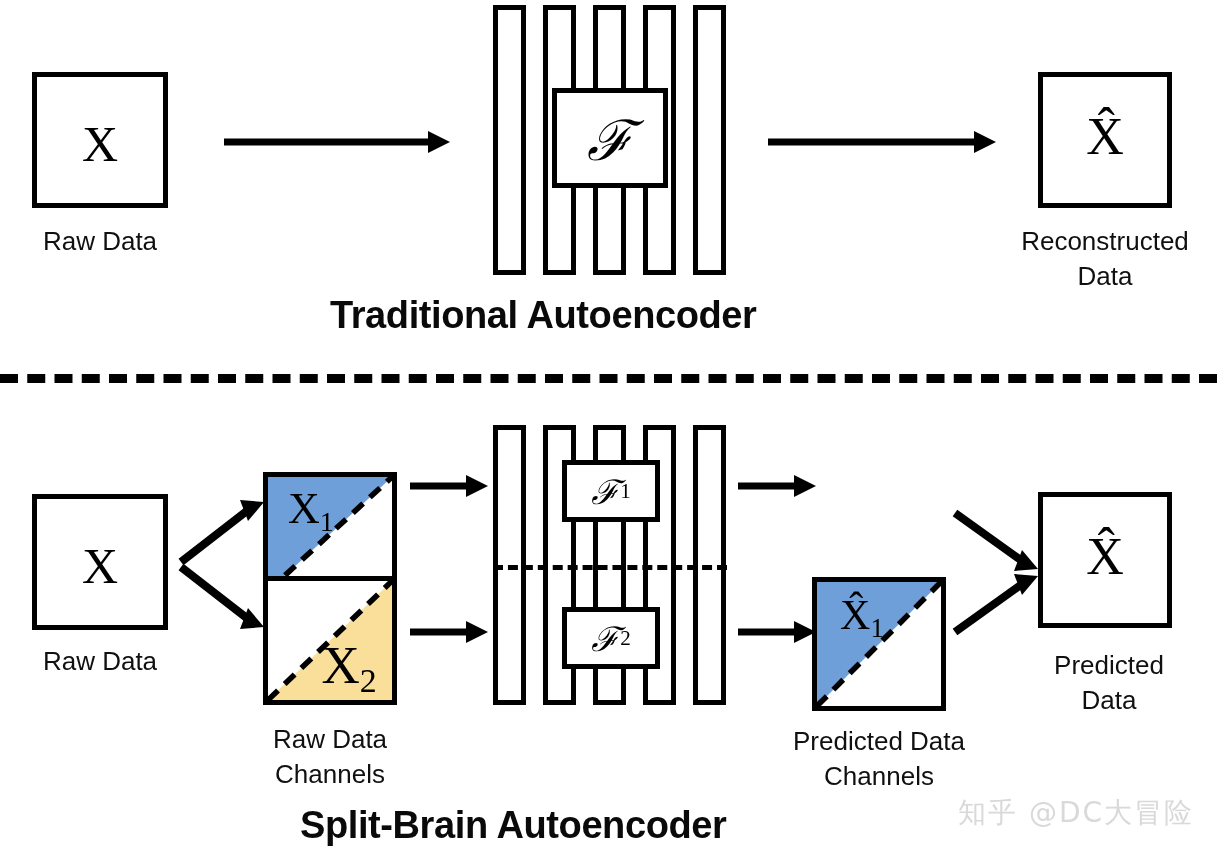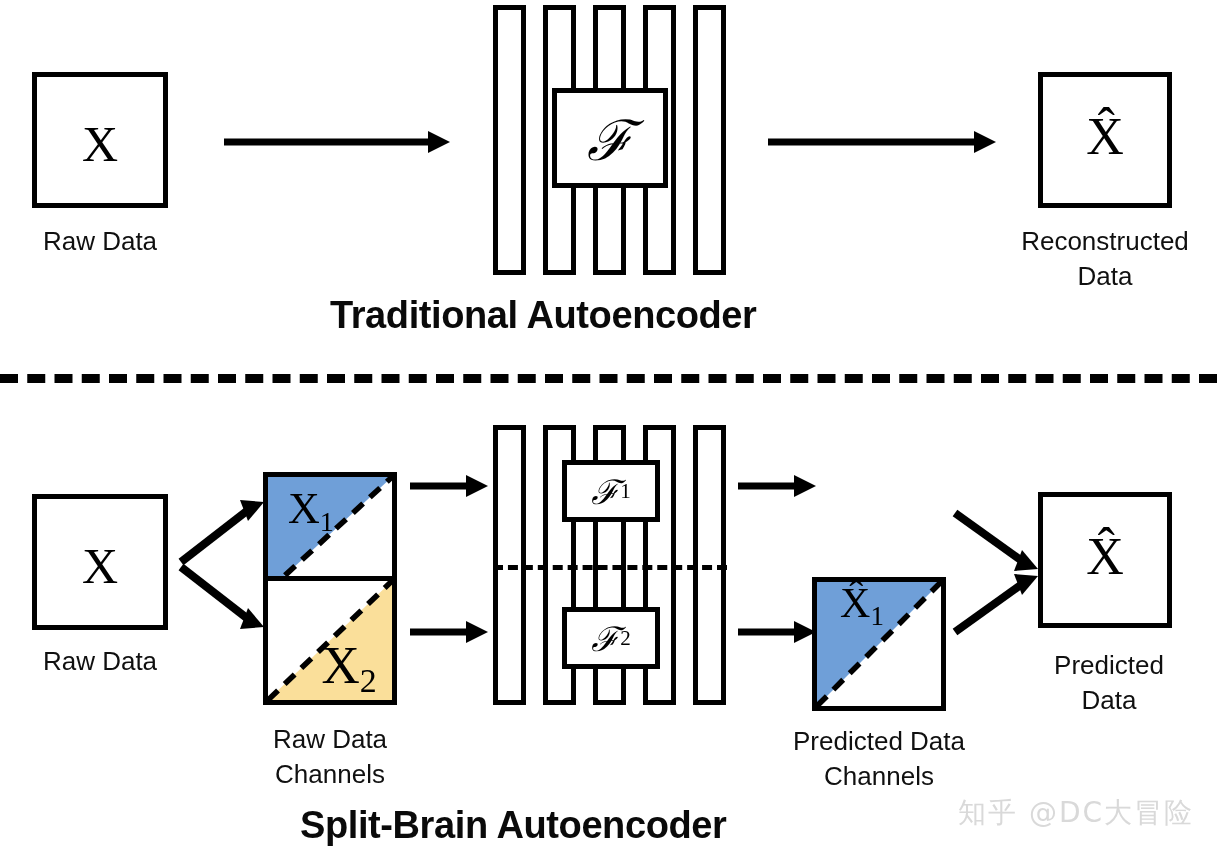--- a/index.html
+++ b/index.html
@@ -239,21 +239,21 @@
   </svg>
 
 
   <div class="abs databox" style="left:812px; top:577px; width:134px; height:134px;">
     <svg class="tri" viewBox="0 0 100 100" preserveAspectRatio="none">
       <polygon points="0,0 100,0 0,100" fill="#6f9fd8"></polygon>
     </svg>
     <svg class="diag" viewBox="0 0 134 134" preserveAspectRatio="none">
       <line x1="0" y1="134" x2="134" y2="0" stroke="#000" stroke-width="6" stroke-dasharray="15 10"></line>
     </svg>
-    <div class="sym" style="top:0; left:-34px; font-size:42px;">
+    <div class="sym" style="top:12px; left:-34px; font-size:42px;">
       <span>X̂</span><span style="font-size:0.64em; vertical-align:-0.28em;">1</span>
     </div>
   </div>
 
   <div class="caption" style="left:769px; top:724px; width:220px;">Predicted Data
 Channels</div>
 
   <svg class="arrowsvg" style="left:952px; top:508px;" width="90" height="70" viewBox="0 0 90 70">
     <line x1="3" y1="5" x2="70" y2="53" stroke="#000" stroke-width="8"></line>
     <polygon points="62,63 86,61 70,42" fill="#000"></polygon>

